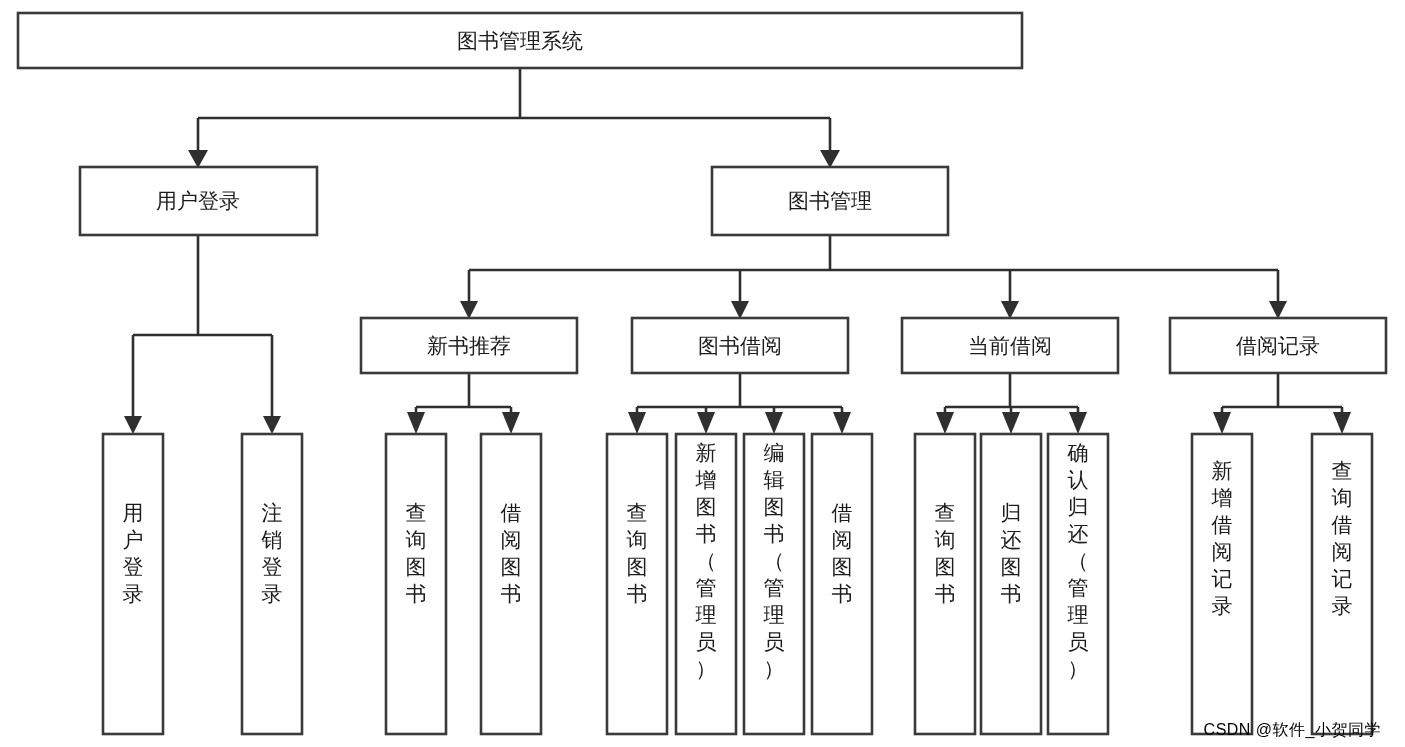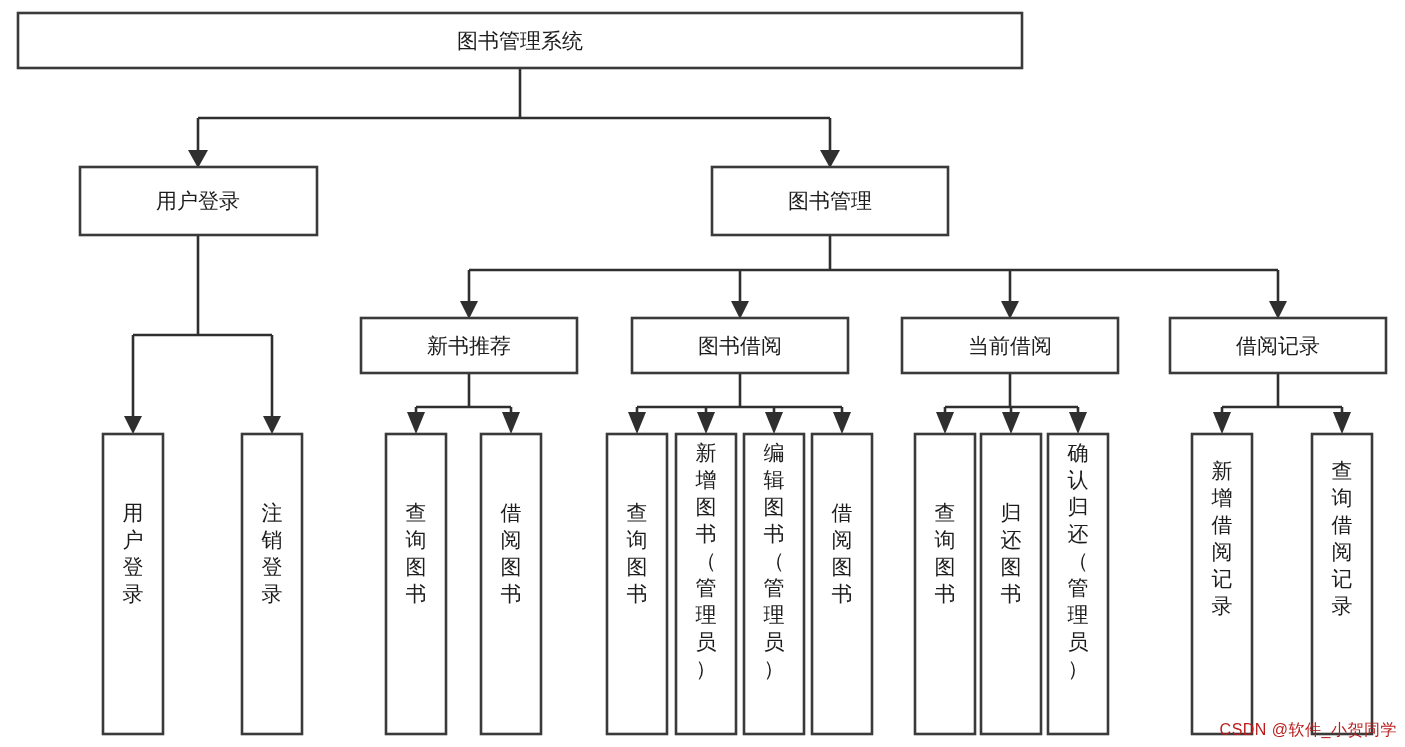--- a/index.html
+++ b/index.html
@@ -51,25 +51,25 @@
     dominant-baseline: middle;
   }
   .node-label-v {
     font-family: "Liberation Sans", "DejaVu Sans", sans-serif;
     font-size: 21px;
     fill: #1c1c1c;
     text-anchor: middle;
   }
   .watermark-text {
     position: absolute;
-    right: 8px;
+    right: 24px;
     bottom: 6px;
     font-family: "Liberation Sans", "DejaVu Sans", sans-serif;
     font-size: 16px;
-    color: #b91c1c;
+    color: #000000;
     letter-spacing: 0.5px;
     white-space: nowrap;
     user-select: none;
   }
 </style>
 </head>
 <body>
 
 <div id="diagram-root">
 

